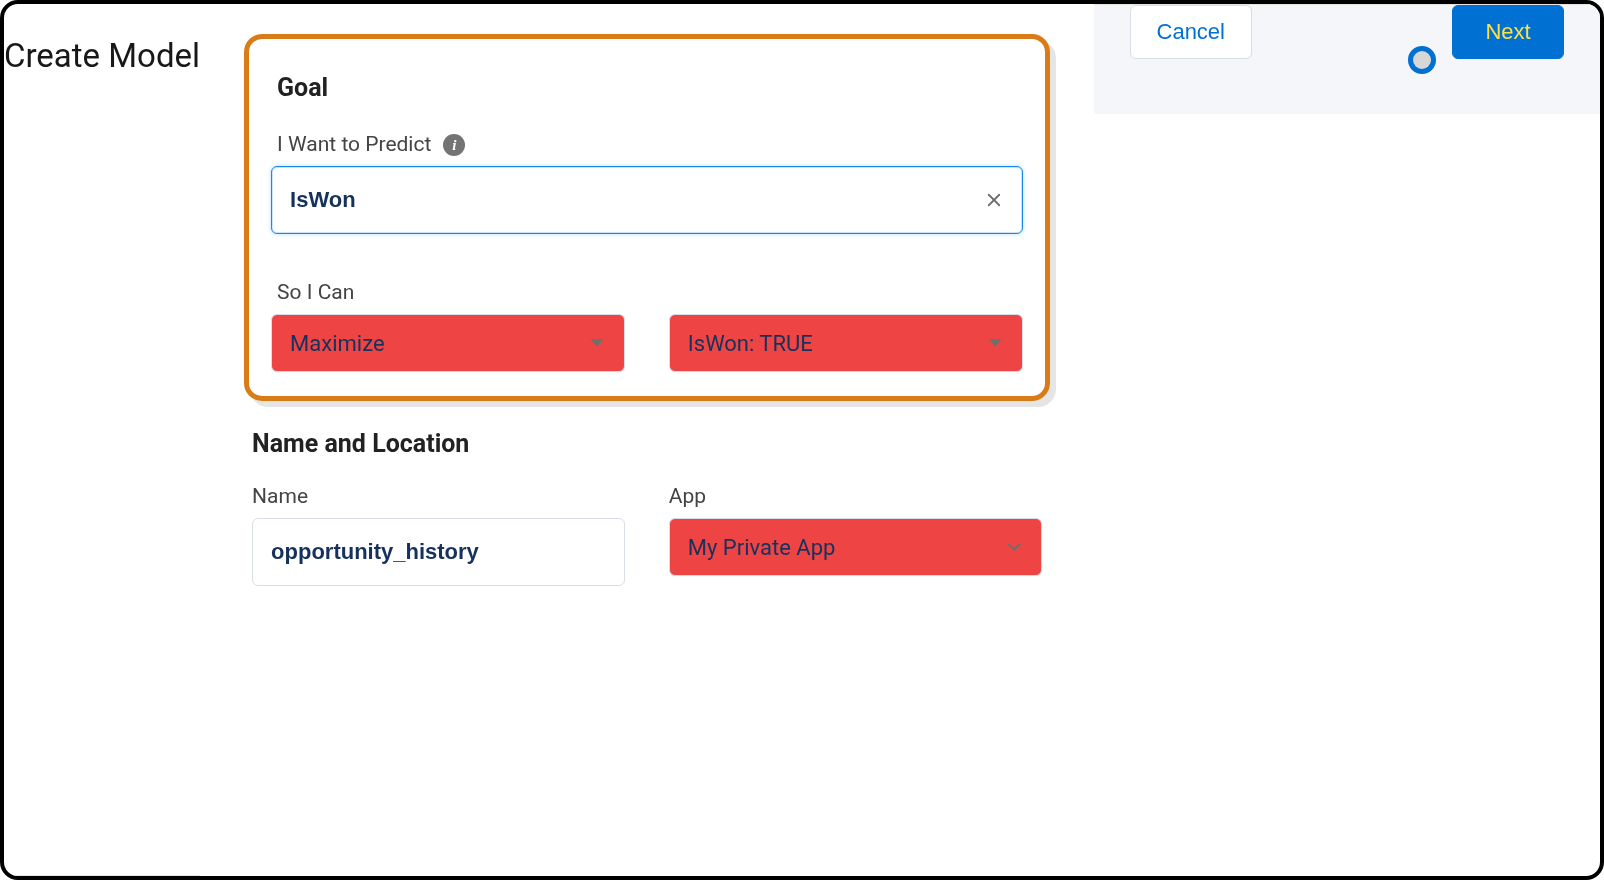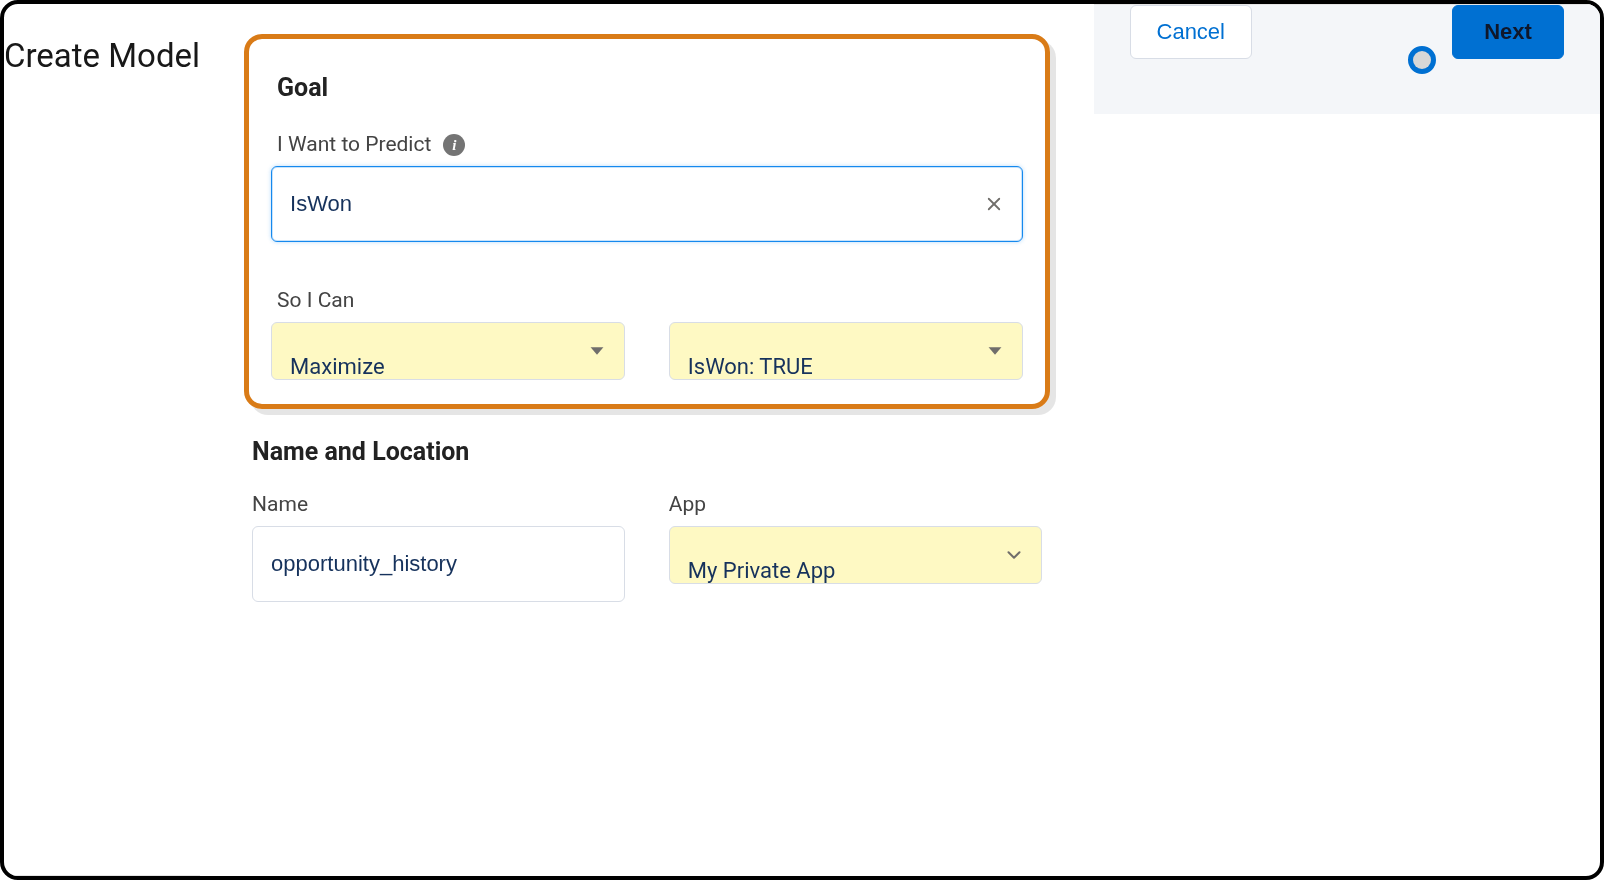--- a/index.html
+++ b/index.html
@@ -77,27 +77,28 @@
     font-family: Georgia, 'Times New Roman', serif;
     font-style: italic;
     font-size: 15px;
   }
 
   .text-input-wrap {
     position: relative;
   }
   .text-input {
     width: 100%;
-    height: 76px;
+    height: 68px;
     border: 1px solid #d8dde6;
     border-radius: 6px;
     padding: 0 56px 0 18px;
     font-size: 22px;
     color: #16325c;
     background: #fff;
+    font-weight: bold;
   }
   .text-input.focus {
     border-color: #1589ee;
     box-shadow: 0 0 0 1px #c8e3fb inset, 0 0 4px rgba(21,137,238,0.3);
     outline: none;
   }
   .clear-btn {
     position: absolute;
     right: 14px;
     top: 50%;
@@ -120,23 +121,23 @@
     margin-top: 36px;
   }
   .col { flex: 1; }
 
   .select-box {
     position: relative;
     width: 100%;
     height: 58px;
     border: 1px solid #d8dde6;
     border-radius: 6px;
-    background: #fef9c3;
-    display: flex;
-    align-items: flex-end;
+    background: #ef4444;
+    display: flex;
+    align-items: center;
     padding: 0 50px 0 18px;
     cursor: pointer;
   }
   .select-value {
     font-size: 22px;
     color: #16325c;
   }
   .select-caret {
     position: absolute;
     right: 16px;
@@ -169,24 +170,23 @@
     justify-content: center;
     border: 1px solid transparent;
   }
   .btn-cancel {
     background: #fff;
     color: #0070d2;
     border-color: #d8dde6;
   }
   .btn-next {
     background: #0070d2;
-    color: #0f172a;
+    color: #fde047;
     border-color: #0070d2;
     min-width: 112px;
-    font-weight: bold;
   }
 
   .progress-wrap {
     flex: 1;
     display: flex;
     align-items: center;
     padding: 0 30px 0 170px;
     position: relative;
   }
   .progress-track {

